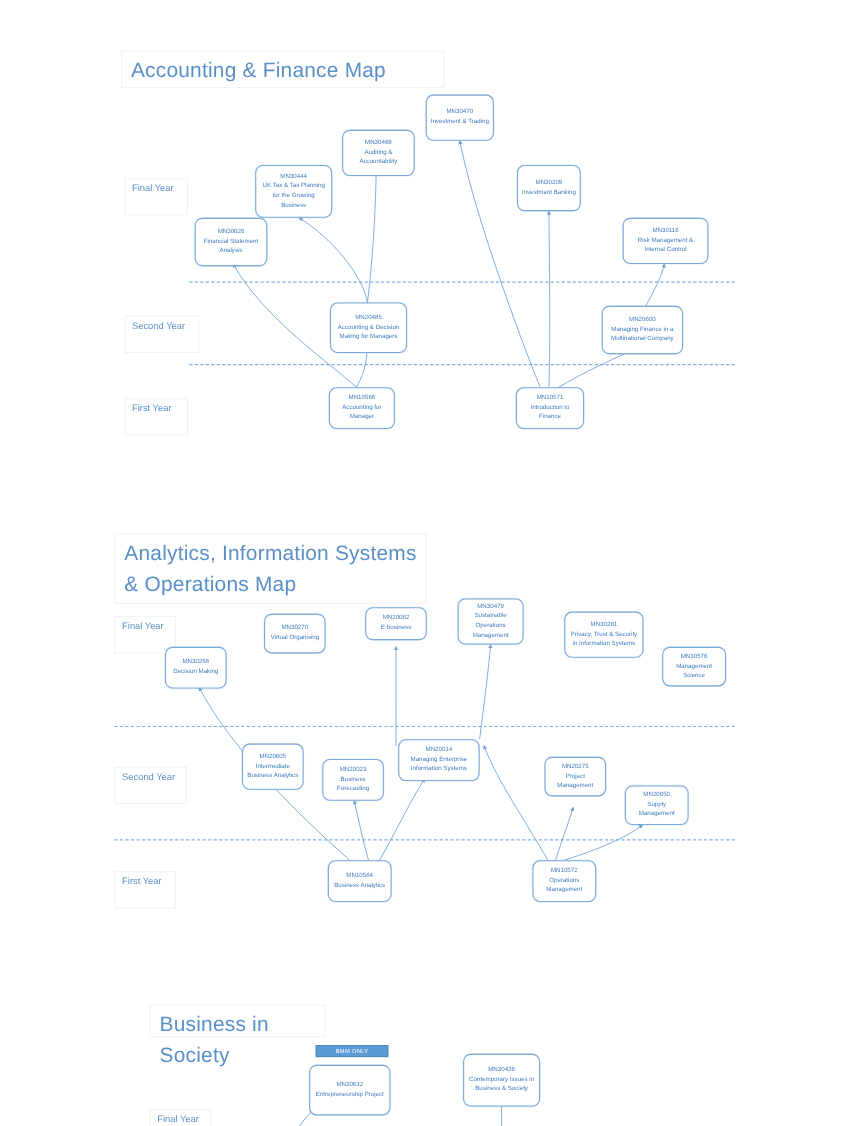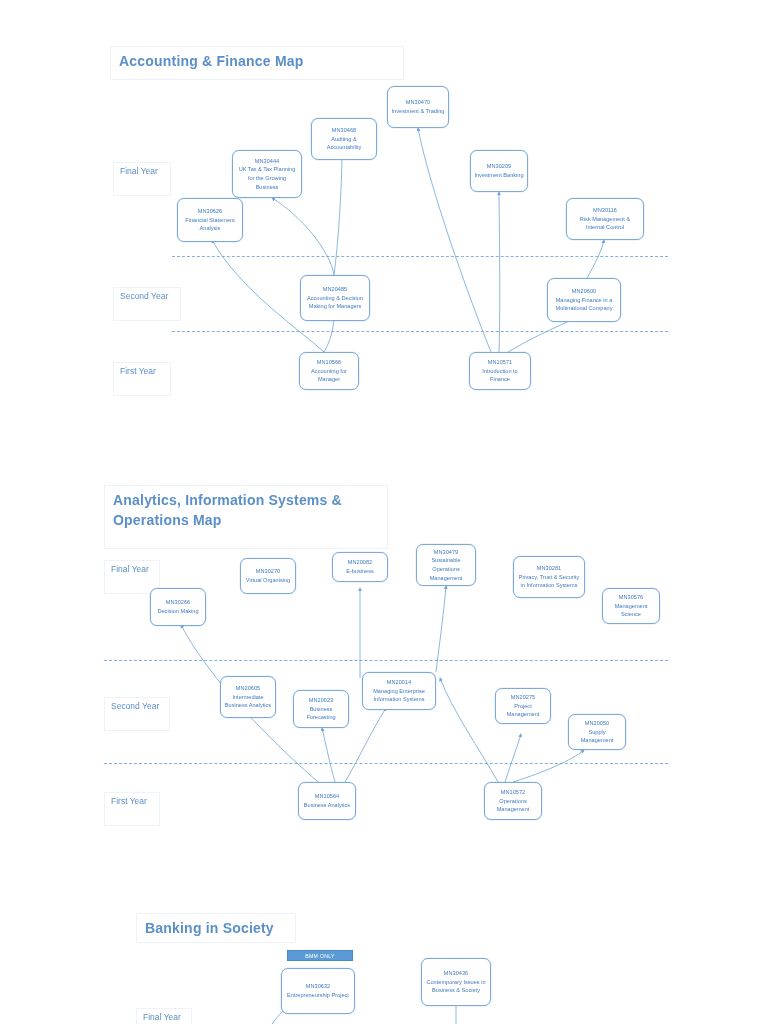--- a/index.html
+++ b/index.html
@@ -11,22 +11,22 @@
     overflow:hidden;
     position:relative;
   }
   .page{position:relative;width:768px;height:1024px;}
 
   
   .map{position:absolute;left:0;width:768px;}
 
   .map-title{
     position:absolute;
-    font-size:14px;
-    font-weight:700;
+    font-size:19px;
+    font-weight:400;
     color:#5b8fc9;
     letter-spacing:.2px;
     line-height:1.45;
     border:1px solid #eef3f9;
     background:#fff;
     padding:4px 8px 5px 8px;
     box-sizing:border-box;
   }
 
   .year-label{
@@ -253,21 +253,21 @@
       <span class="name">Business Analytics</span>
     </div>
 
     <div class="node" style="left:484px;top:782px;width:58px;height:38px;">
       <span class="code">MN10572</span>
       <span class="name">Operations Management</span>
     </div>
   </div>
 
   <div class="map">
-    <div class="map-title" style="left:136px;top:913px;width:160px;height:30px;">Banking in Society</div>
+    <div class="map-title" style="left:136px;top:913px;width:160px;height:30px;">Business in Society</div>
 
     <div class="year-label" style="left:136px;top:1008px;width:56px;">Final Year</div>
 
     <div class="badge" style="left:287px;top:950px;width:66px;height:11px;">BMM ONLY</div>
 
     <div class="node" style="left:281px;top:968px;width:74px;height:46px;">
       <span class="code">MN30632</span>
       <span class="name">Entrepreneurship Project</span>
     </div>
 

